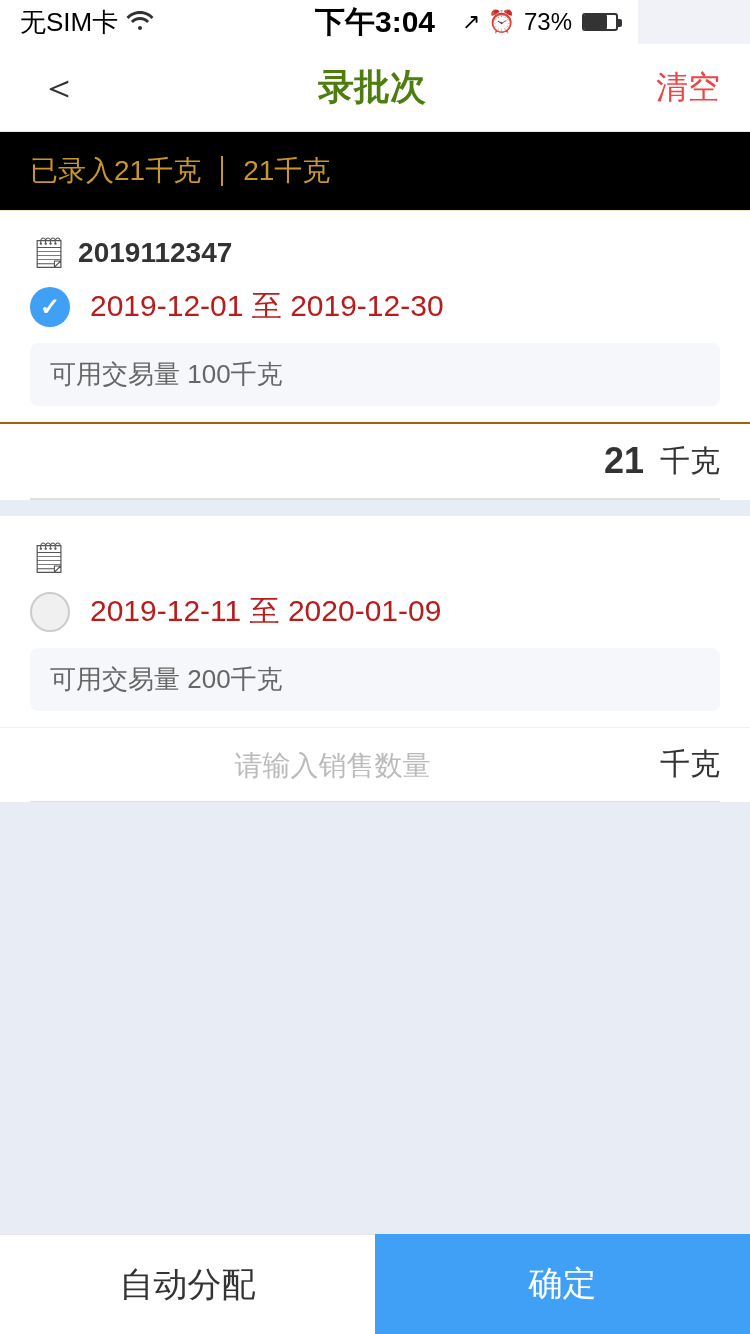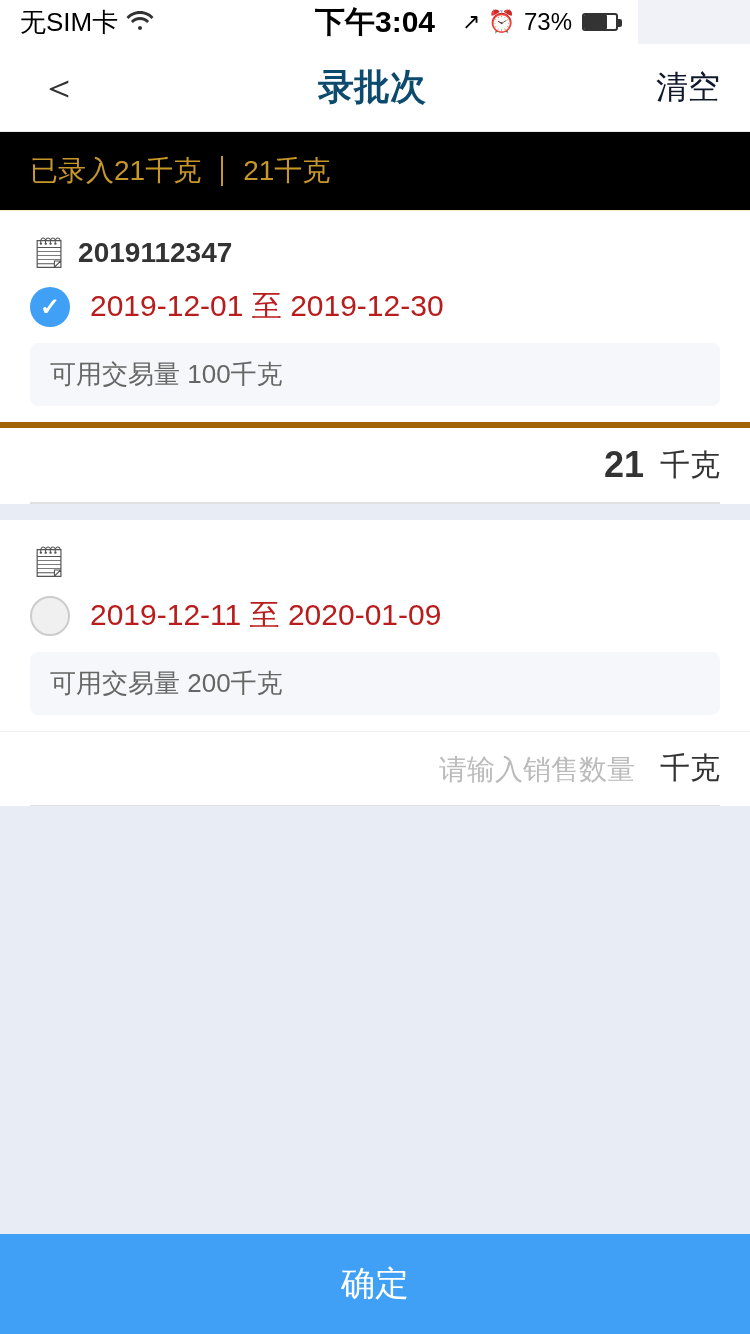--- a/index.html
+++ b/index.html
@@ -59,25 +59,25 @@
     }
     .nav-back {
       font-size: 38px;
       color: #333;
       cursor: pointer;
       padding: 10px;
     }
     .nav-title {
       font-size: 36px;
       font-weight: 600;
-      color: #0c4a6e;
+      color: #4d7c0f;
     }
     .nav-clear {
       font-size: 32px;
-      color: #0f172a;
+      color: #ef4444;
       cursor: pointer;
     }
 
     
     .summary-bar {
       background: #000000;
       padding: 20px 30px;
       display: flex;
       align-items: center;
       gap: 20px;
@@ -160,21 +160,21 @@
       color: #666;
     }
 
     
     .amount-row {
       background: #fff;
       padding: 16px 30px;
       display: flex;
       justify-content: flex-end;
       align-items: center;
-      border-top: 6px solid #a16207;
+      border-top: 2px solid #a16207;
     }
     .amount-value {
       font-size: 36px;
       font-weight: 600;
       color: #333;
       margin-right: 16px;
     }
     .amount-unit {
       font-size: 30px;
       color: #333;
@@ -198,21 +198,21 @@
       display: flex;
       justify-content: flex-end;
       align-items: center;
       border-top: 1px solid #f0f0f0;
     }
     .qty-input {
       border: none;
       outline: none;
       font-size: 30px;
       color: #333;
-      text-align: right;
+      text-align: center;
       flex: 1;
       background: transparent;
       padding-right: 10px;
     }
     .qty-input::placeholder {
       color: #bbb;
       font-size: 28px;
     }
     .input-unit {
       font-size: 30px;
@@ -332,14 +332,15 @@
   <div class="input-row">
     <input class="qty-input" type="number" placeholder="请输入销售数量" value="" style="">
     <span class="input-unit">千克</span>
   </div>
   <div class="input-underline"></div>
 </div>
 
 <div class="gray-area"></div>
 
 <div class="bottom-bar">
+  <button class="btn-auto">自动分配</button>
   <button class="btn-confirm">确定</button>
 </div>
 
 </body></html>

